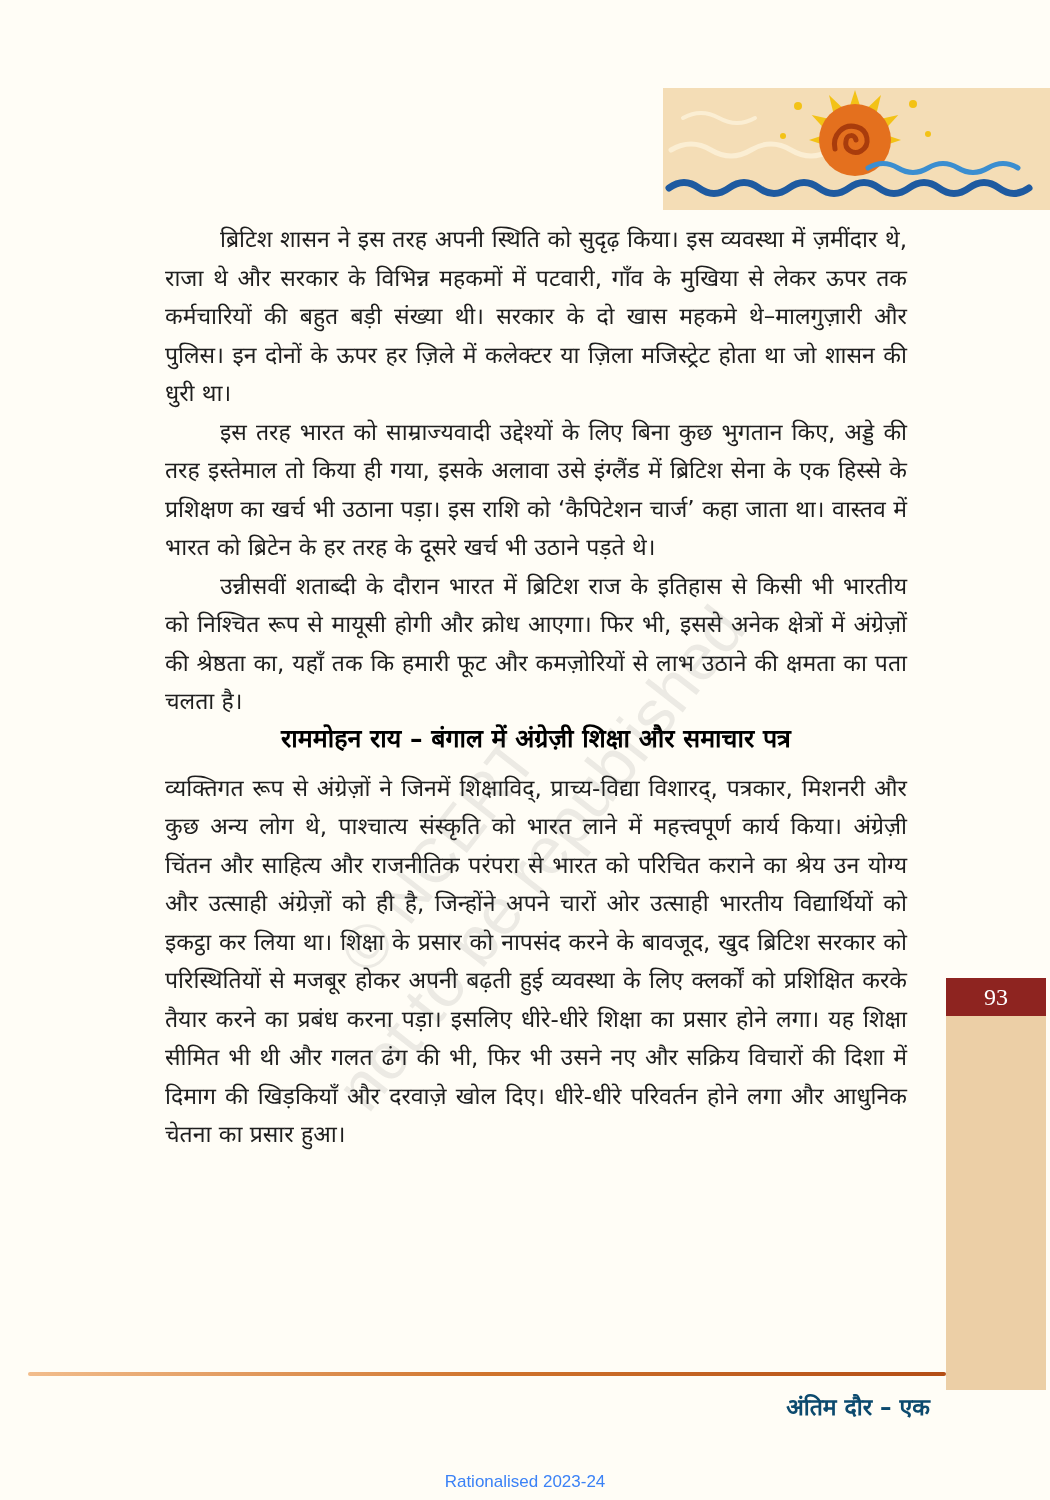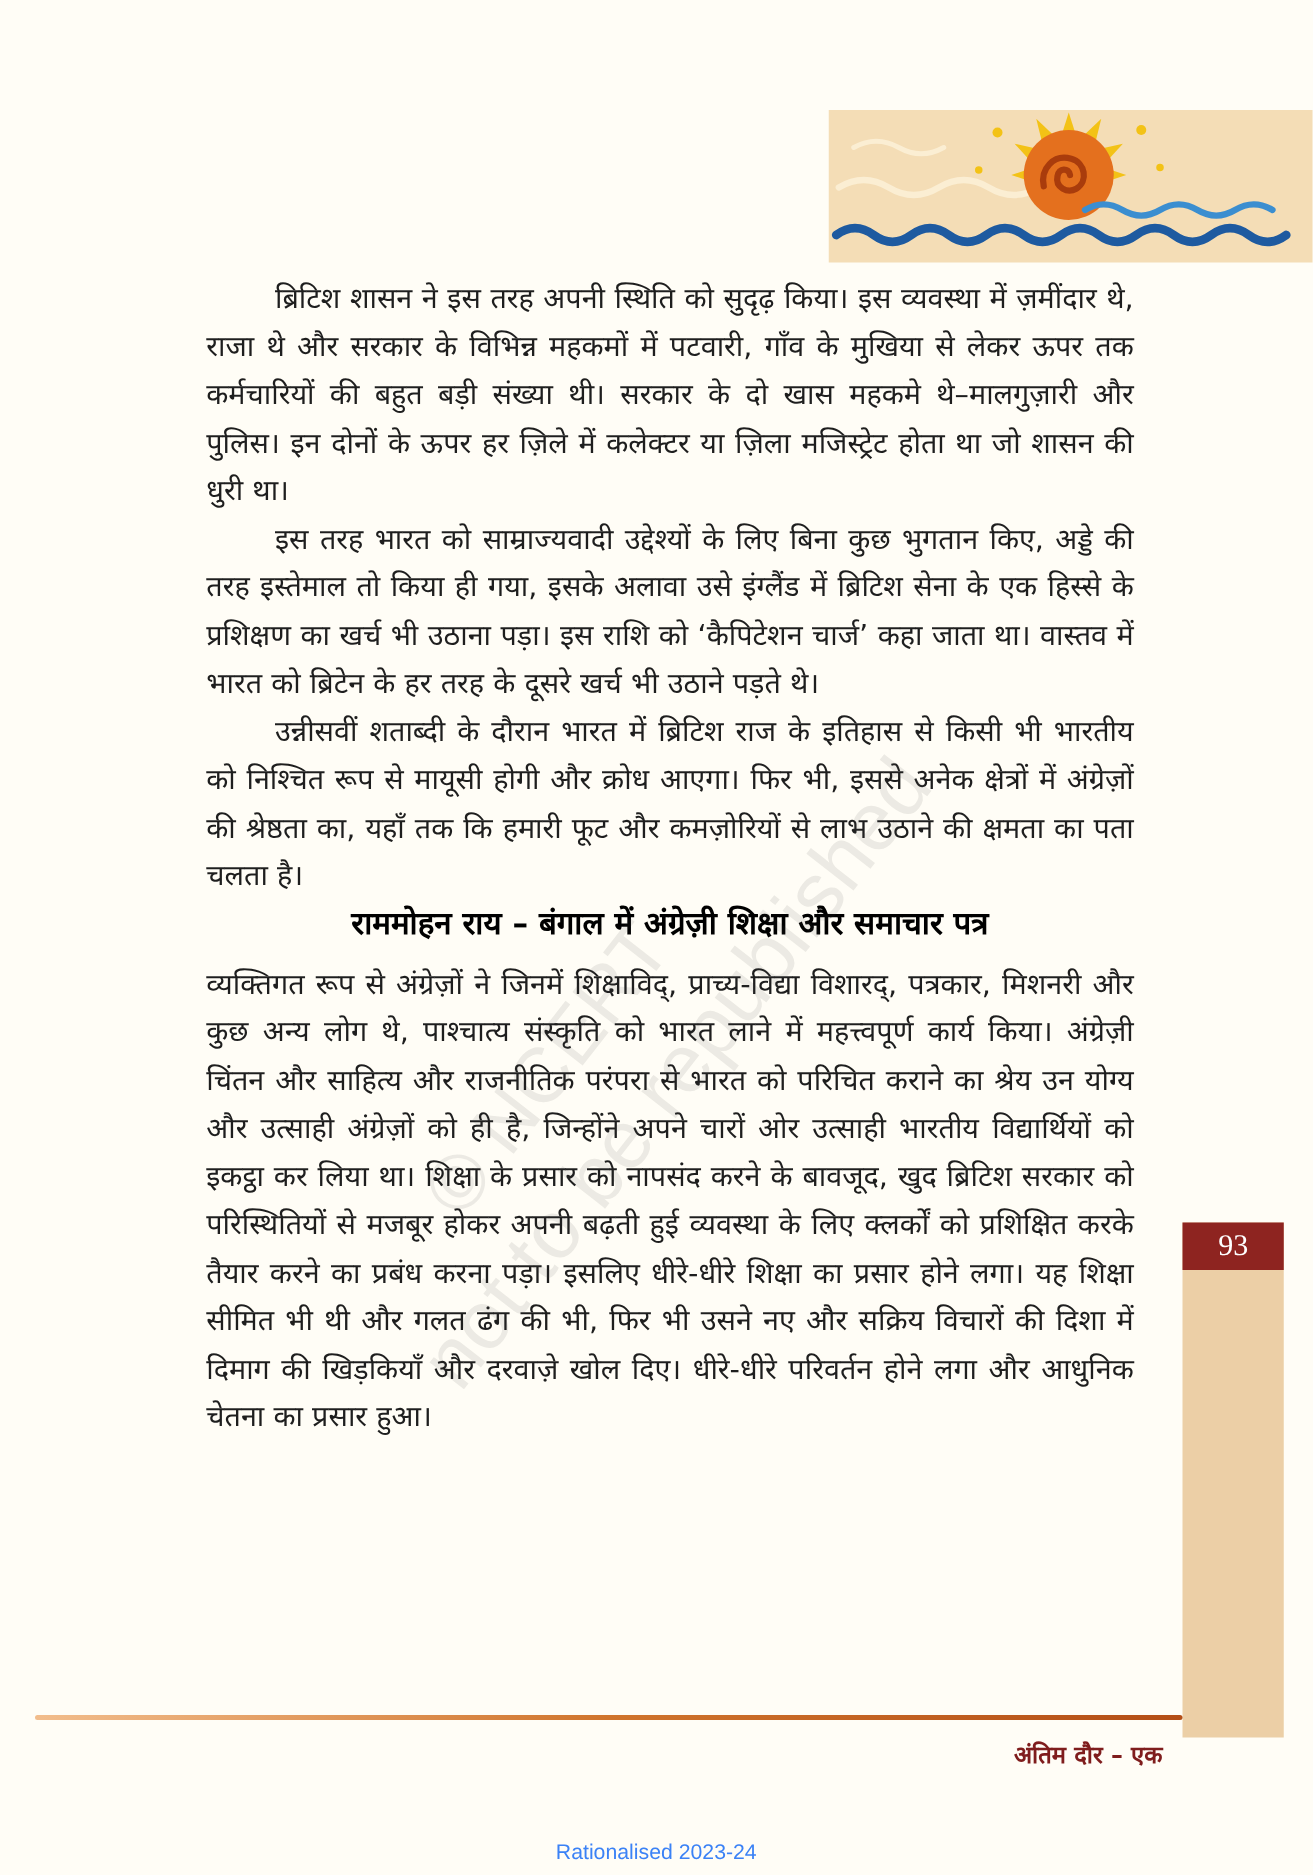--- a/index.html
+++ b/index.html
@@ -26,36 +26,36 @@
   .heading{
     text-align:center;color:#8e1f17;font-size:26px;font-weight:bold;
     margin:18px 0 2px 0;line-height:36px;
   }
   .subheading{
     text-align:center;color:#000000;font-size:25px;font-weight:bold;
     margin:0 0 12px 0;line-height:36px;
   }
   
   .side-stripe{
-    position:absolute;left:946px;top:978px;width:81px;height:412px;
+    position:absolute;left:946px;top:978px;width:100px;height:412px;
     background:#eccfa6;
   }
   .page-number{
     width:100%;height:38px;line-height:38px;background:#8e2420;color:#ffffff;
     text-align:center;font-size:24px;font-family:"Liberation Serif",serif;
   }
   
   .footer-rule{
     position:absolute;left:28px;top:1372px;width:918px;height:4px;
     background:linear-gradient(to right,#f2bd8c,#d0742c,#b44e16);
     border-radius:2px;
   }
   .footer-chapter{
     position:absolute;right:120px;top:1390px;
-    font-size:19px;font-weight:bold;color:#7f1d1d;
+    font-size:23px;font-weight:bold;color:#0c4a6e;
   }
   .rationalised{
     position:absolute;left:0;top:1472px;width:100%;text-align:center;
     font-size:17px;color:#3b82f6;font-family:"Liberation Sans",sans-serif;
   }
   
   .wm{
     position:absolute;color:rgba(70,70,70,0.10);
     font-family:"Liberation Sans",sans-serif;
     pointer-events:none;white-space:nowrap;

